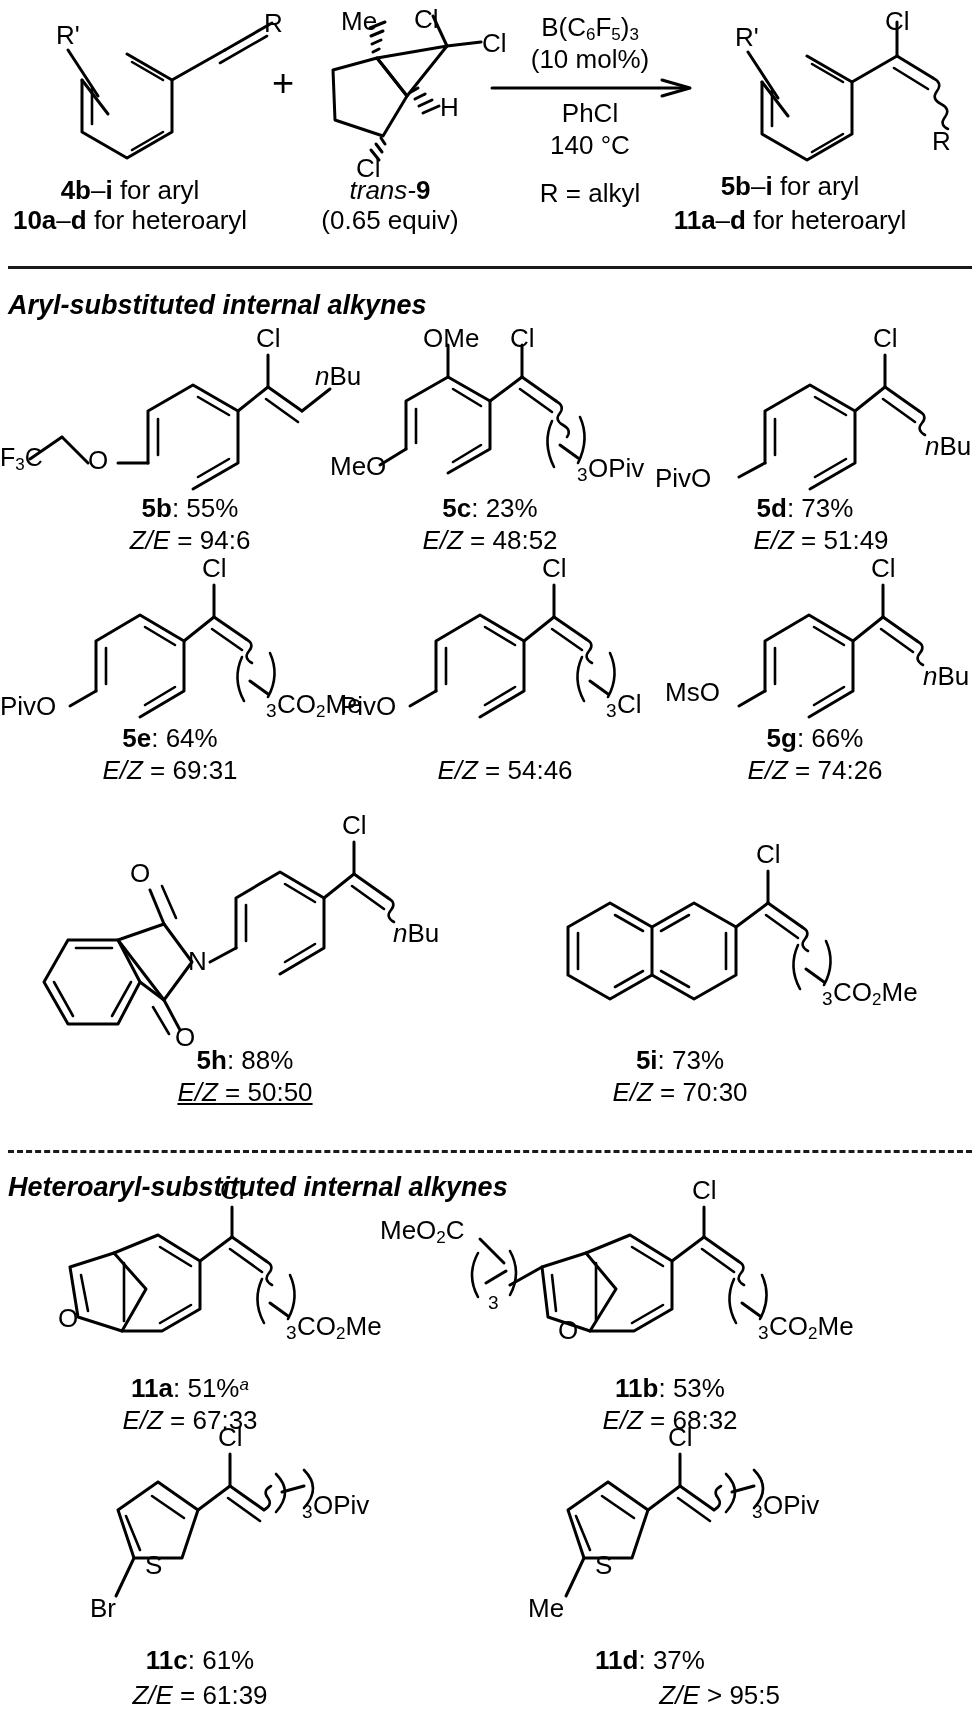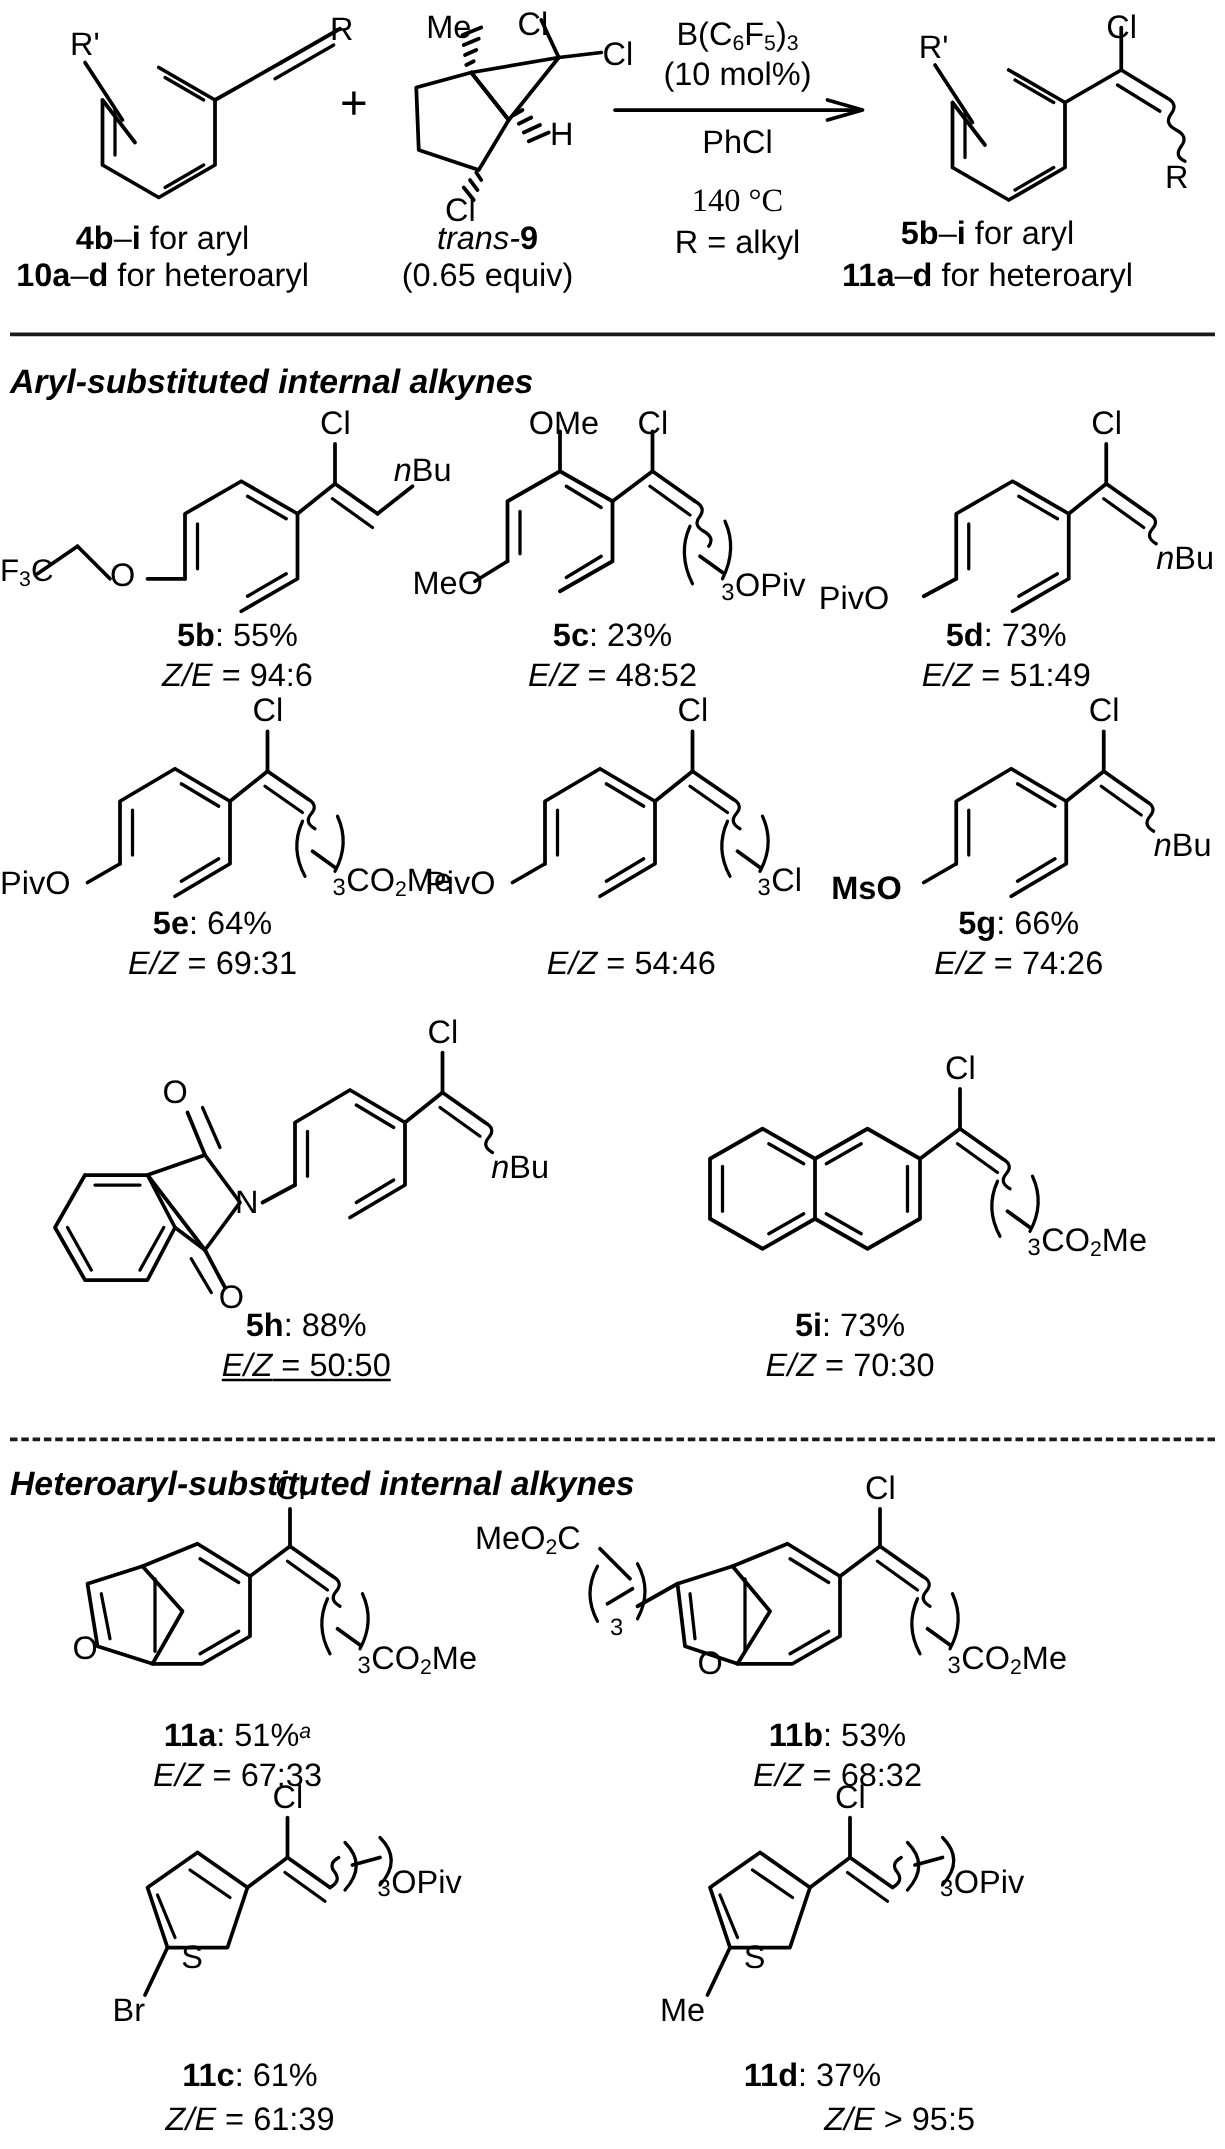--- a/index.html
+++ b/index.html
@@ -145,21 +145,21 @@
 
     <div class="abs cond" style="left:490px;top:12px;width:200px;">
       B(C<span class="sub">6</span>F<span class="sub">5</span>)<span class="sub">3</span>
     </div>
     <div class="abs cond" style="left:490px;top:44px;width:200px;">(10 mol%)</div>
     <svg class="draw" width="210" height="20" viewBox="0 0 210 20" style="left:490px;top:78px;">
       <line class="arrowline" x1="2" y1="10" x2="196" y2="10"></line>
       <polyline points="172,2 200,10 172,18"></polyline>
     </svg>
     <div class="abs cond" style="left:490px;top:98px;width:200px;">PhCl</div>
-    <div class="abs cond" style="left:490px;top:146px;width:200px;font-family:Liberation Serif, serif;">140 °C</div>
+    <div class="abs cond" style="left:490px;top:130px;width:200px;">140 °C</div>
     <div class="abs cond" style="left:490px;top:178px;width:200px;">R = alkyl</div>
 
     <svg class="draw" width="270" height="170" viewBox="0 0 270 170" style="left:700px;top:10px;">
 
       <polyline points="62,72 62,124 107,150 152,124 152,72 107,46"></polyline>
       <line class="thin" x1="72" y1="80" x2="72" y2="116"></line>
       <line class="thin" x1="112" y1="142" x2="143" y2="124"></line>
       <line class="thin" x1="143" y1="72" x2="112" y2="54"></line>
 
       <line x1="62" y1="72" x2="88" y2="106"></line>
@@ -269,21 +269,21 @@
       <line class="thin" x1="228" y1="74" x2="260" y2="97"></line>
       <path class="wavy" d="M264,86 q9,5 3,12 q-6,7 3,12"></path>
     </svg>
     <span class="abs lbl atom" style="left:0px;top:140px;">PivO</span>
     <span class="abs lbl atom" style="left:218px;top:0px;">Cl</span>
     <span class="abs lbl atom" style="left:270px;top:108px;"><span class="ital">n</span>Bu</span>
 
     <div class="abs cmpd" style="left:20px;top:168px;width:260px;">
       <b>5d</b><span>: 73%</span>
     </div>
-    <div class="abs ratio" style="left:20px;top:200px;width:260px;">
+    <div class="abs ratio" style="left:36px;top:200px;width:260px;">
       <span>E/Z</span><span class="num"> = 51:49</span>
     </div>
   </div>
 
   <div class="abs" style="left:0;top:555px;width:340px;height:215px;">
     <svg class="draw" width="340" height="175" viewBox="0 0 340 175" style="left:0;top:0;">
       <polyline points="96,136 96,86 140,60 184,86 184,136 140,162"></polyline>
       <line class="thin" x1="106" y1="129" x2="106" y2="93"></line>
       <line class="thin" x1="145" y1="72" x2="175" y2="90"></line>
       <line class="thin" x1="175" y1="132" x2="145" y2="150"></line>
@@ -342,21 +342,21 @@
       <line class="thin" x1="110" y1="129" x2="110" y2="93"></line>
       <line class="thin" x1="149" y1="72" x2="179" y2="90"></line>
       <line class="thin" x1="179" y1="132" x2="149" y2="150"></line>
       <line x1="100" y1="136" x2="74" y2="151"></line>
       <line x1="188" y1="86" x2="218" y2="62"></line>
       <line x1="218" y1="62" x2="218" y2="30"></line>
       <line x1="218" y1="62" x2="252" y2="86"></line>
       <line class="thin" x1="216" y1="74" x2="248" y2="97"></line>
       <path class="wavy" d="M252,86 q9,5 3,12 q-6,7 3,12"></path>
     </svg>
-    <span class="abs lbl atom" style="left:0px;top:142px;font-weight:bold;">MsO</span>
+    <span class="abs lbl atom" style="left:0px;top:124px;">MsO</span>
     <span class="abs lbl atom" style="left:206px;top:0px;">Cl</span>
     <span class="abs lbl atom" style="left:258px;top:108px;"><span class="ital">n</span>Bu</span>
 
     <div class="abs cmpd" style="left:20px;top:168px;width:260px;">
       <b>5g</b><span>: 66%</span>
     </div>
     <div class="abs ratio" style="left:20px;top:200px;width:260px;">
       <span>E/Z</span><span class="num"> = 74:26</span>
     </div>
   </div>

